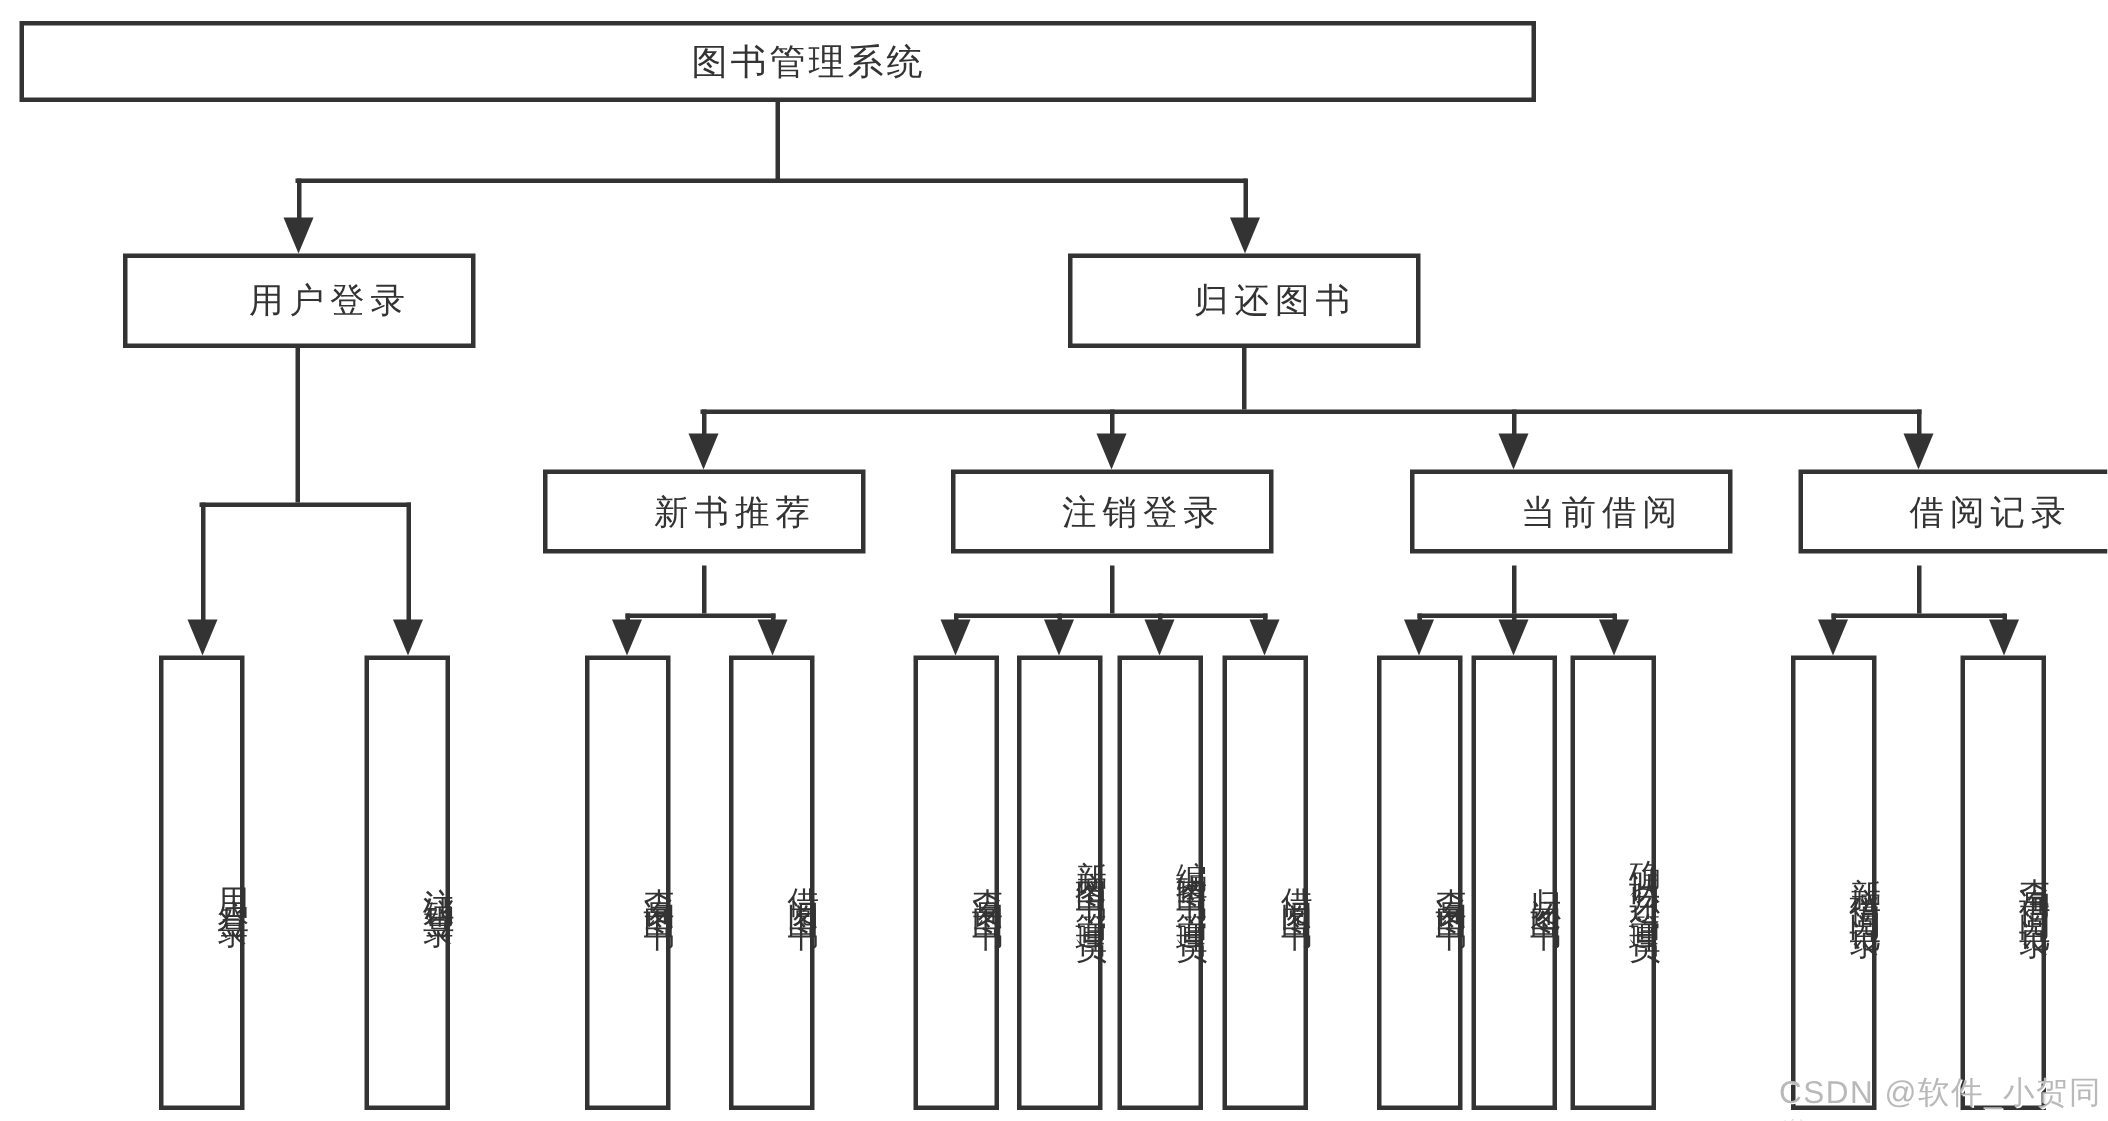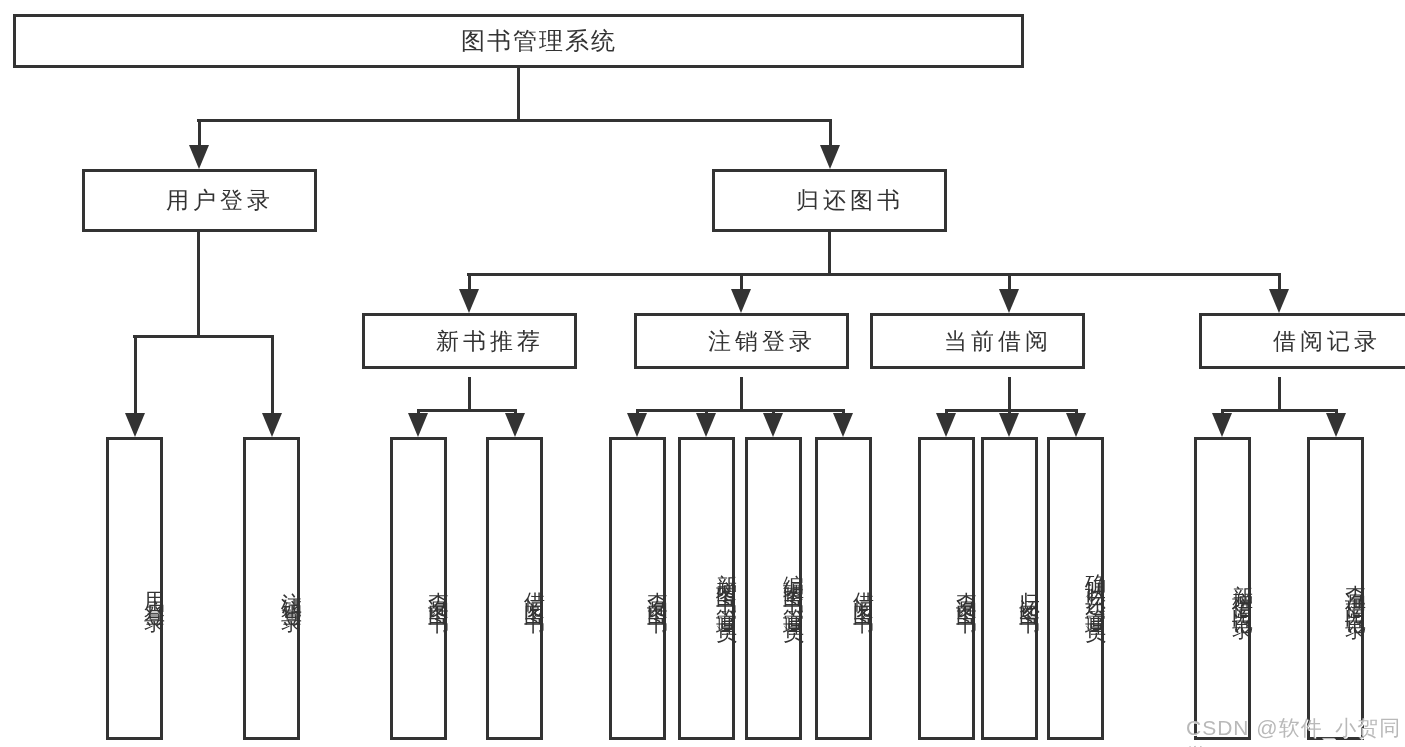--- a/index.html
+++ b/index.html
@@ -41,21 +41,21 @@
   <div class="box lvl2" style="left:712px">
     <span class="h-label">归还图书</span>
   </div>
 
   <div class="box lvl3" style="left:362px">
     <span class="h-label">新书推荐</span>
   </div>
   <div class="box lvl3" style="left:634px">
     <span class="h-label">注销登录</span>
   </div>
-  <div class="box lvl3" style="left:870px">
+  <div class="box lvl3" style="left:940px">
     <span class="h-label">当前借阅</span>
   </div>
   <div class="box lvl3" style="left:1199px">
     <span class="h-label">借阅记录</span>
   </div>
 
   <div class="box leaf" style="left:106px">
     <span class="vtext">用户登录</span>
   </div>
   <div class="box leaf" style="left:243px">

